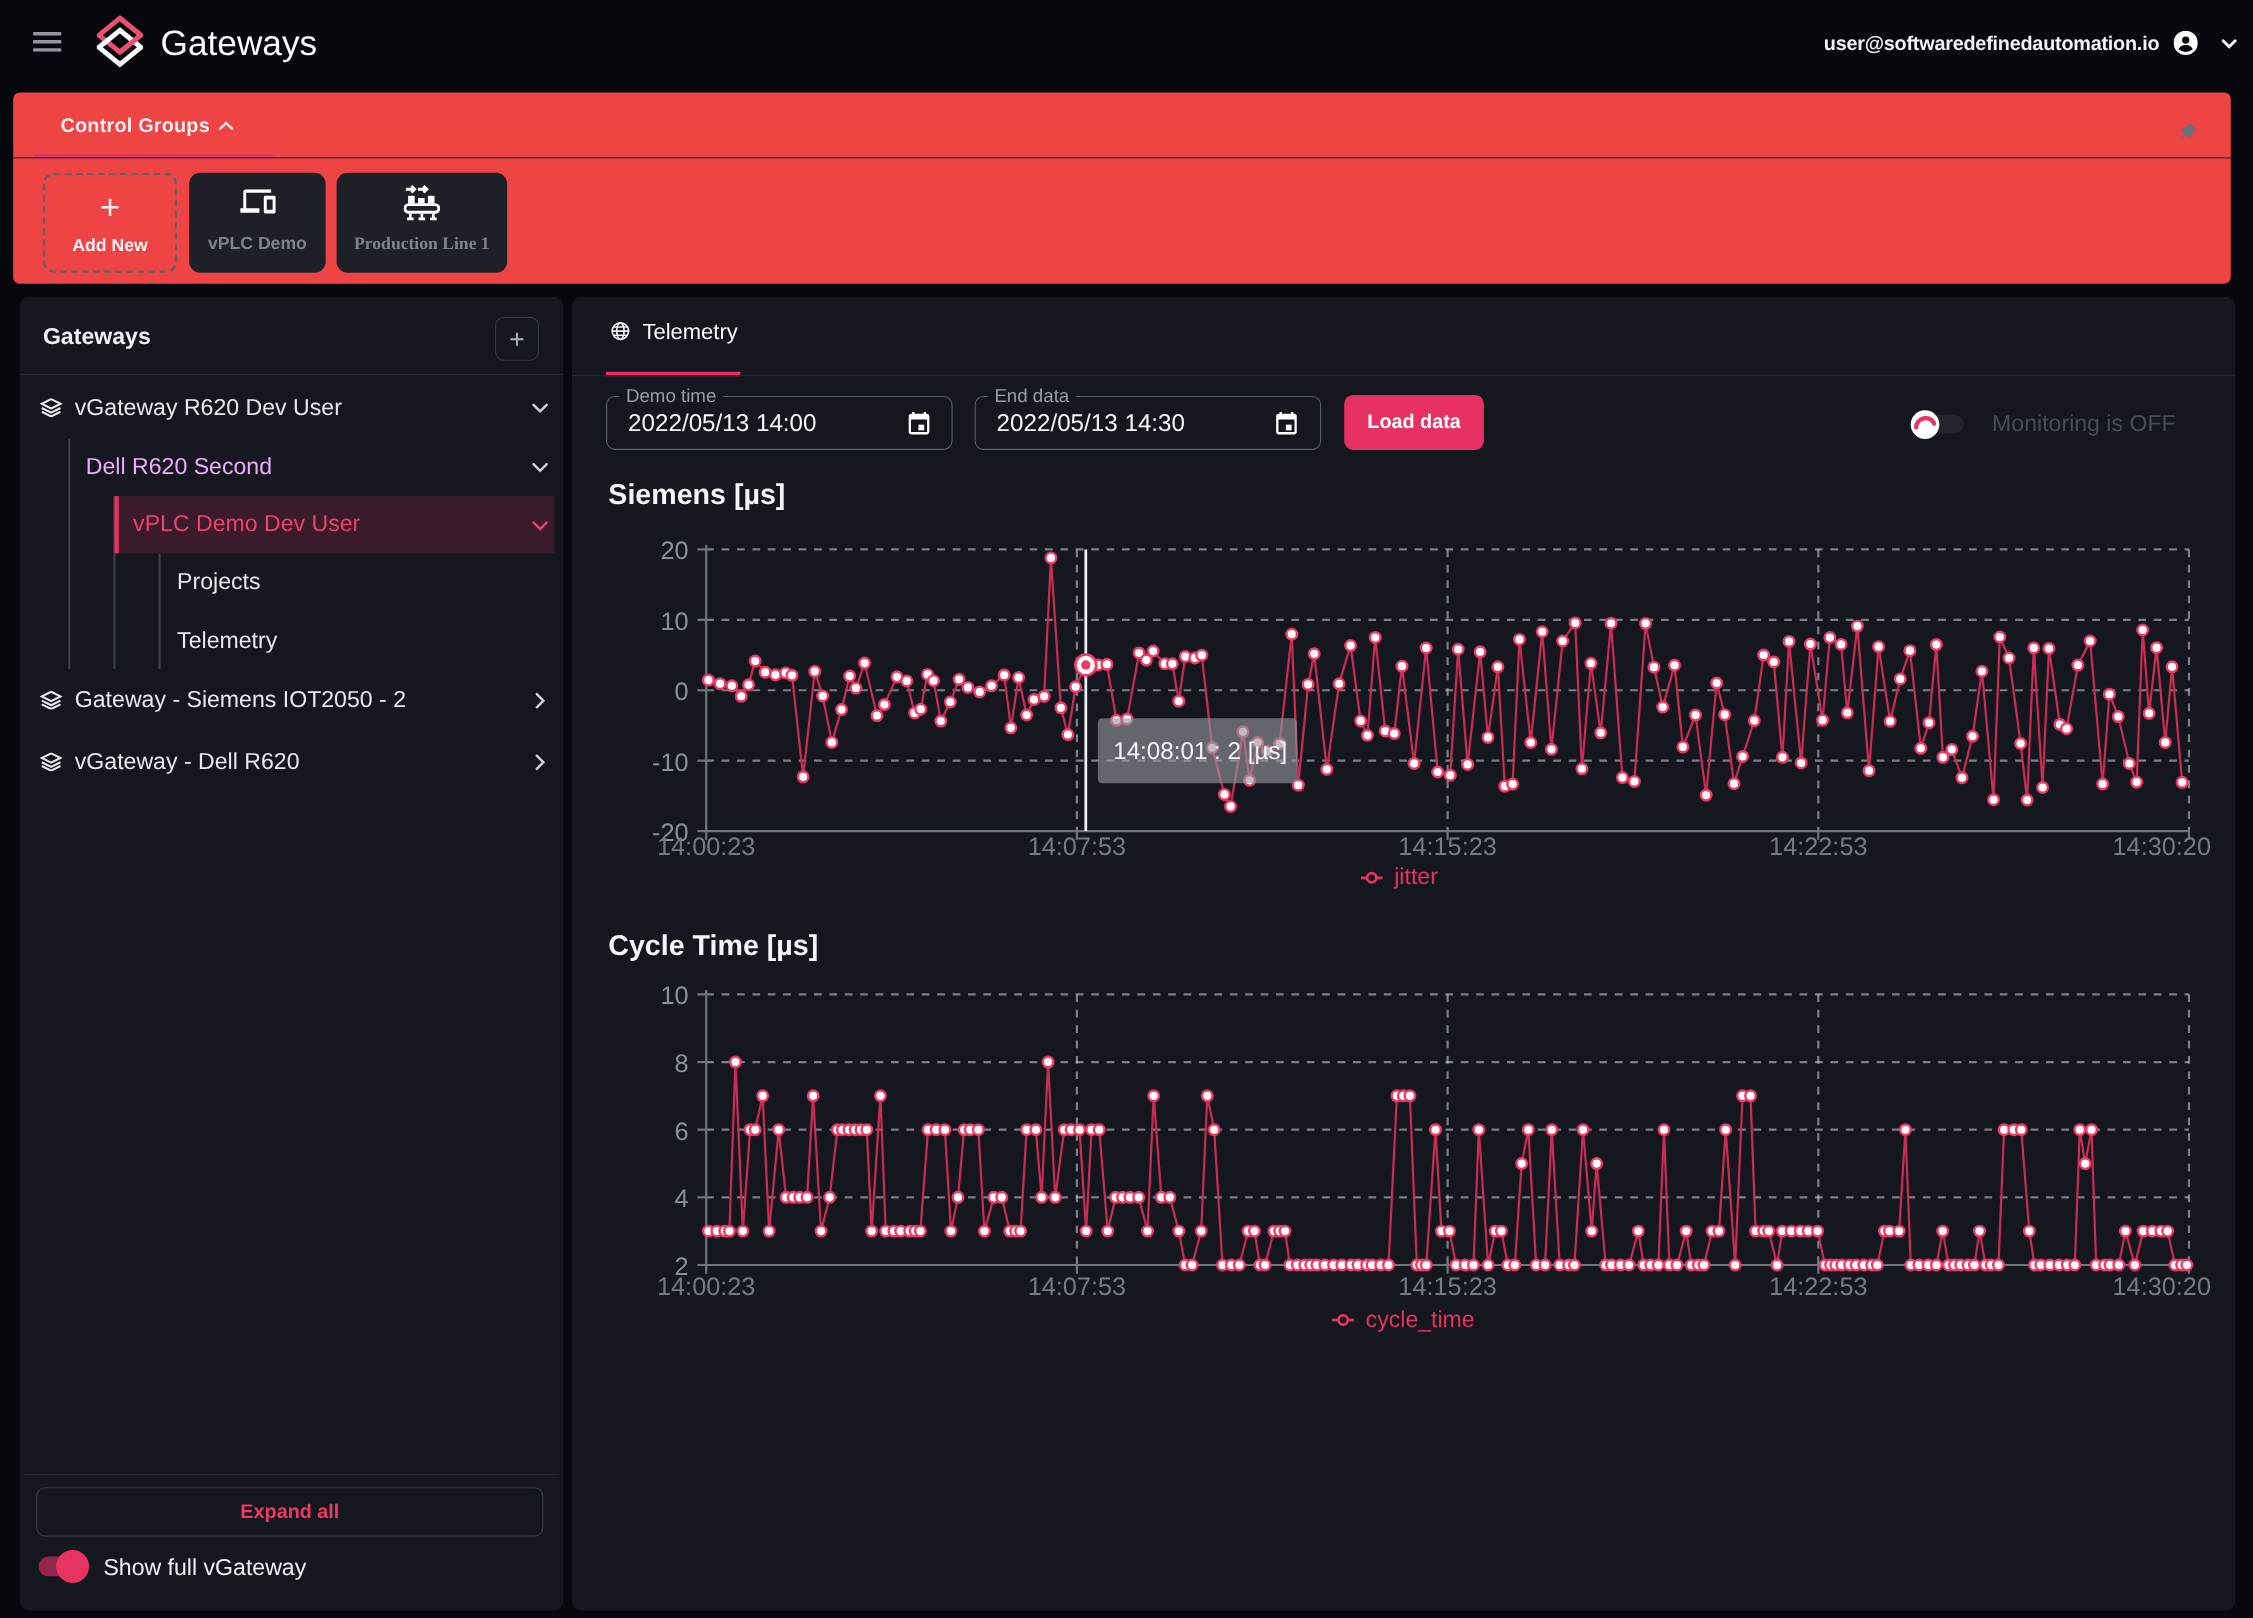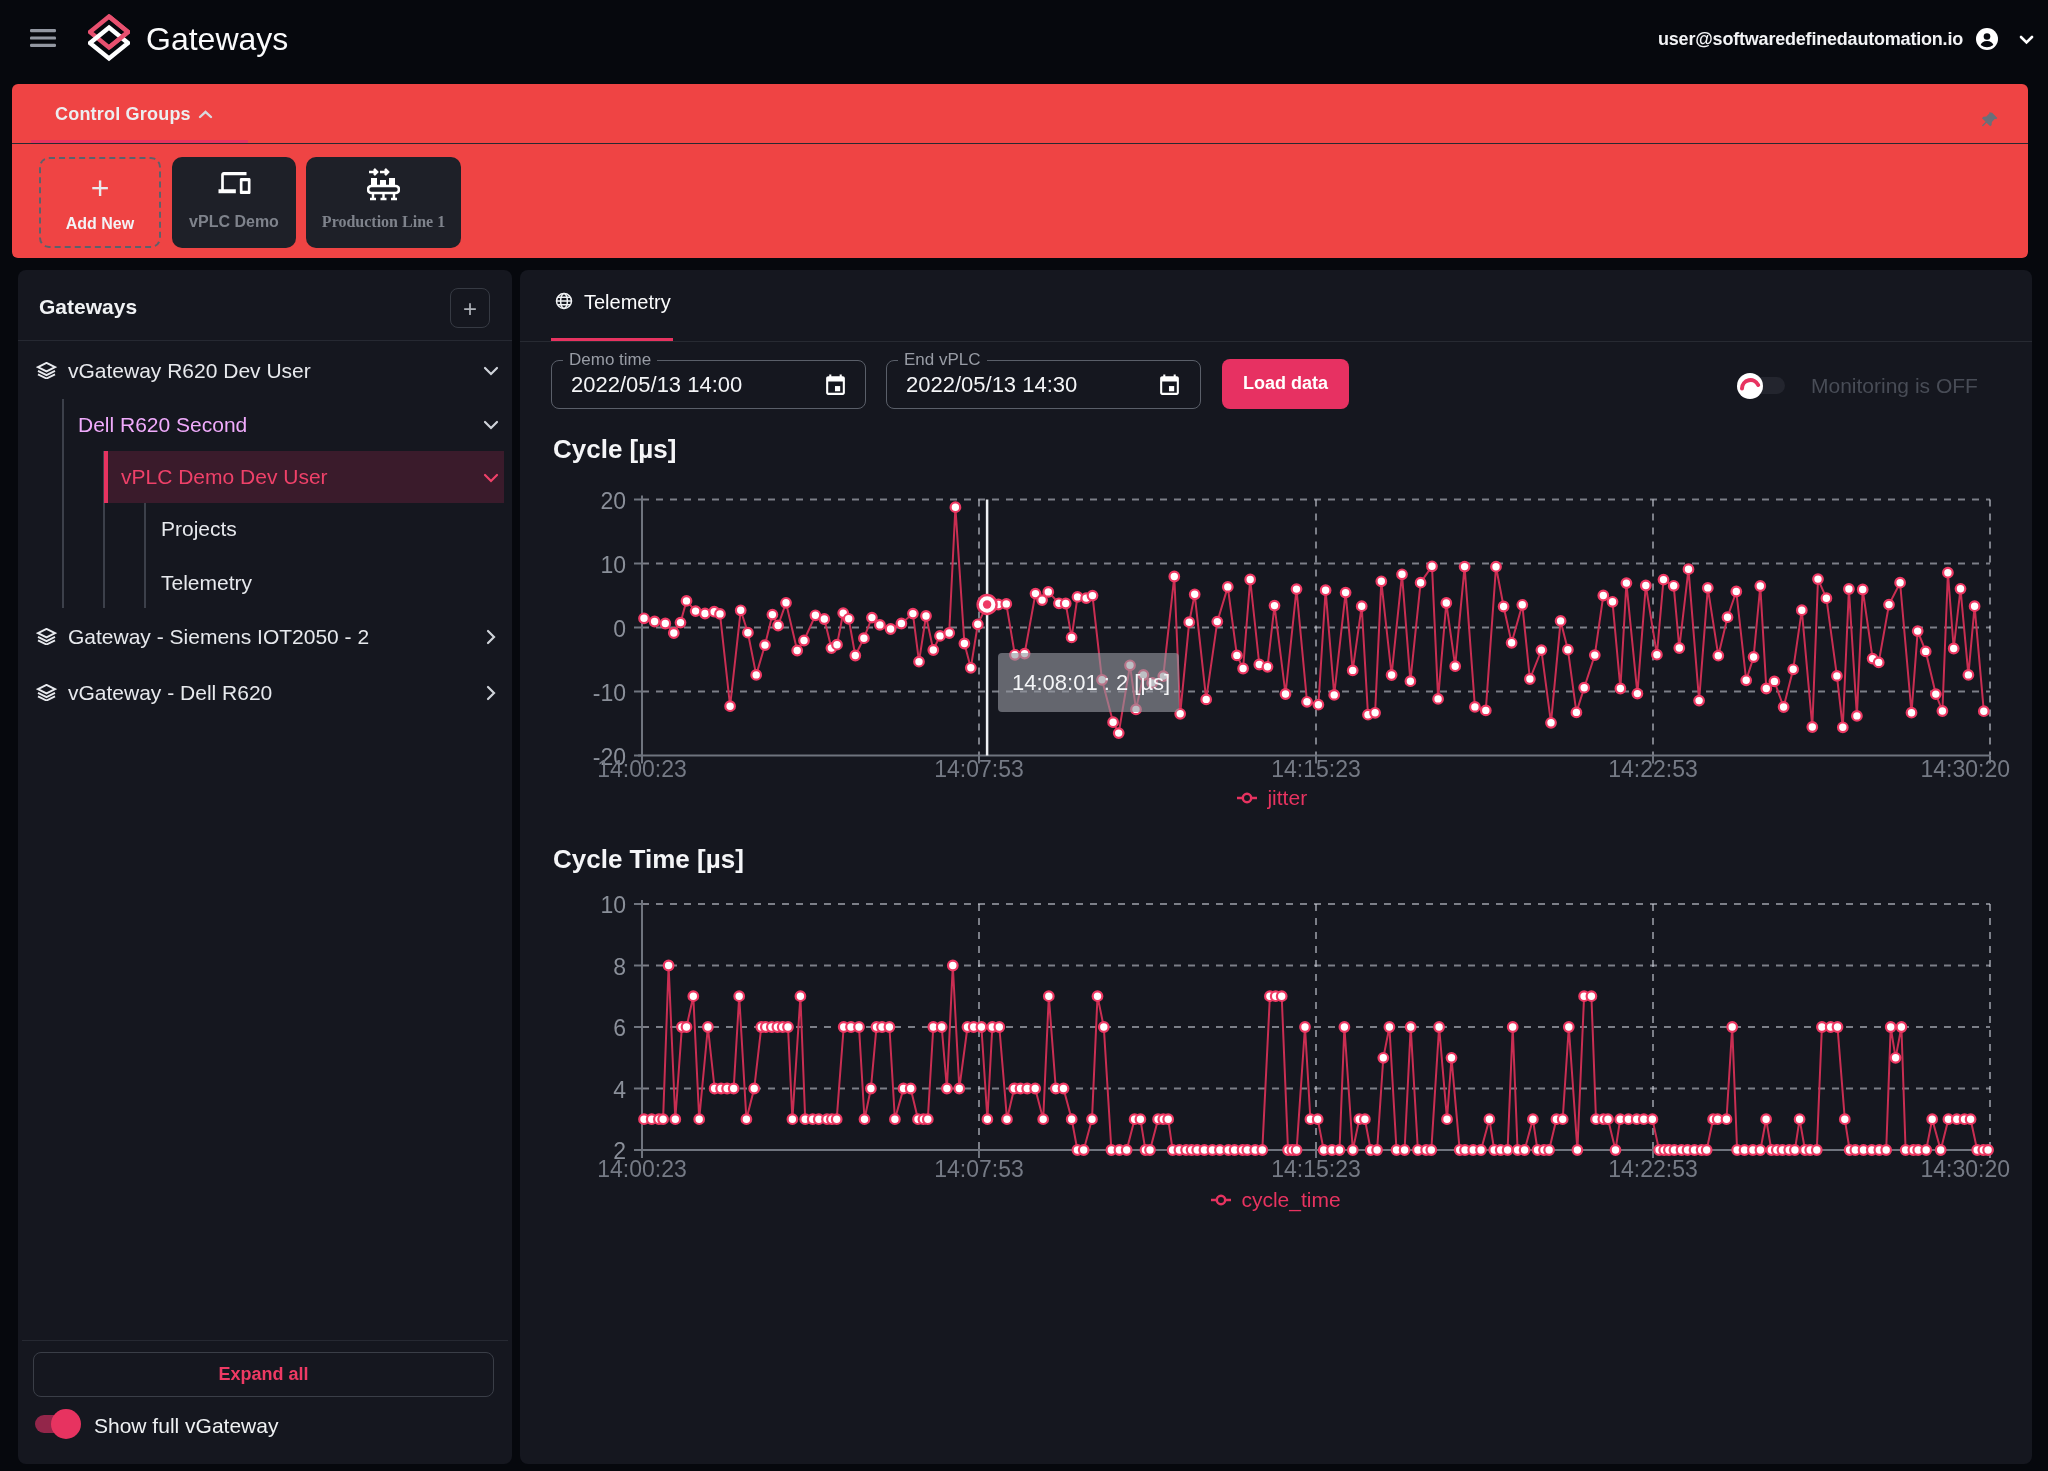--- a/index.html
+++ b/index.html
@@ -166,38 +166,38 @@
 </div>
 
 <div class="abs" style="left:551px;top:360px;width:315px;height:49px;border:1.5px solid #5a5f69;border-radius:8px;"></div>
 <div class="abs" style="left:563px;top:350px;background:#15171f;padding:0 6px;font-size:17px;color:#989ca5;">Demo time</div>
 <div class="abs" style="left:571px;top:372px;font-size:22px;color:#f4f5f7;">2022/05/13 14:00</div>
 <svg class="abs" style="left:823px;top:372px;" width="25" height="25" viewBox="0 0 24 24">
   <path d="M19 4h-1V2.5h-2V4H8V2.5H6V4H5c-1.1 0-2 .9-2 2v14c0 1.1.9 2 2 2h14c1.1 0 2-.9 2-2V6c0-1.1-.9-2-2-2zm0 16H5V9h14v11z" fill="#fff"></path>
   <rect x="11.5" y="13.5" width="5" height="5" fill="#fff"></rect>
 </svg>
 <div class="abs" style="left:886px;top:360px;width:315px;height:49px;border:1.5px solid #5a5f69;border-radius:8px;"></div>
-<div class="abs" style="left:898px;top:350px;background:#15171f;padding:0 6px;font-size:17px;color:#989ca5;">End vPLC</div>
+<div class="abs" style="left:898px;top:350px;background:#15171f;padding:0 6px;font-size:17px;color:#989ca5;">End data</div>
 <div class="abs" style="left:906px;top:372px;font-size:22px;color:#f4f5f7;">2022/05/13 14:30</div>
 <svg class="abs" style="left:1157px;top:372px;" width="25" height="25" viewBox="0 0 24 24">
   <path d="M19 4h-1V2.5h-2V4H8V2.5H6V4H5c-1.1 0-2 .9-2 2v14c0 1.1.9 2 2 2h14c1.1 0 2-.9 2-2V6c0-1.1-.9-2-2-2zm0 16H5V9h14v11z" fill="#fff"></path>
   <rect x="11.5" y="13.5" width="5" height="5" fill="#fff"></rect>
 </svg>
 <div class="abs" style="left:1222px;top:359px;width:127px;height:50px;background:#e73162;border-radius:8px;">
   <div class="abs" style="left:0;right:0;top:14px;text-align:center;font-size:18px;font-weight:700;color:#fff;">Load data</div>
 </div>
 
 <div class="abs" style="left:1737px;top:377px;width:48px;height:17px;background:#23252e;border-radius:9px;"></div>
 <div class="abs" style="left:1737px;top:373px;width:26px;height:26px;background:#fff;border-radius:50%;"></div>
 <svg class="abs" style="left:1737px;top:373px;" width="26" height="26" viewBox="0 0 26 26">
   <path d="M5 15.5 a8.5 8.5 0 0 1 16.2 -3.5" fill="none" stroke="#e73360" stroke-width="4" stroke-linecap="round"></path>
 </svg>
 <div class="abs" style="left:1811px;top:374px;font-size:21px;color:#484c56;">Monitoring is OFF</div>
 
-<div class="abs" style="left:553px;top:434px;font-size:26px;font-weight:700;color:#f4f5f7;">Cycle [µs]</div>
+<div class="abs" style="left:553px;top:434px;font-size:26px;font-weight:700;color:#f4f5f7;">Siemens [µs]</div>
 <div class="abs" style="left:553px;top:844px;font-size:26px;font-weight:700;color:#f4f5f7;">Cycle Time [µs]</div>
 
 <svg class="abs" style="left:520px;top:430px;" width="1512" height="390" viewBox="0 0 1512 390">
 <line x1="122.0" y1="69.5" x2="1470.0" y2="69.5" stroke="rgba(210,214,222,0.55)" stroke-width="2" stroke-dasharray="7 7"></line>
 <line x1="122.0" y1="133.5" x2="1470.0" y2="133.5" stroke="rgba(210,214,222,0.55)" stroke-width="2" stroke-dasharray="7 7"></line>
 <line x1="122.0" y1="197.5" x2="1470.0" y2="197.5" stroke="rgba(210,214,222,0.55)" stroke-width="2" stroke-dasharray="7 7"></line>
 <line x1="122.0" y1="261.5" x2="1470.0" y2="261.5" stroke="rgba(210,214,222,0.55)" stroke-width="2" stroke-dasharray="7 7"></line>
 <line x1="459.0" y1="69.5" x2="459.0" y2="325.5" stroke="rgba(210,214,222,0.55)" stroke-width="2" stroke-dasharray="7 7"></line>
 <line x1="796.0" y1="69.5" x2="796.0" y2="325.5" stroke="rgba(210,214,222,0.55)" stroke-width="2" stroke-dasharray="7 7"></line>
 <line x1="1133.0" y1="69.5" x2="1133.0" y2="325.5" stroke="rgba(210,214,222,0.55)" stroke-width="2" stroke-dasharray="7 7"></line>

